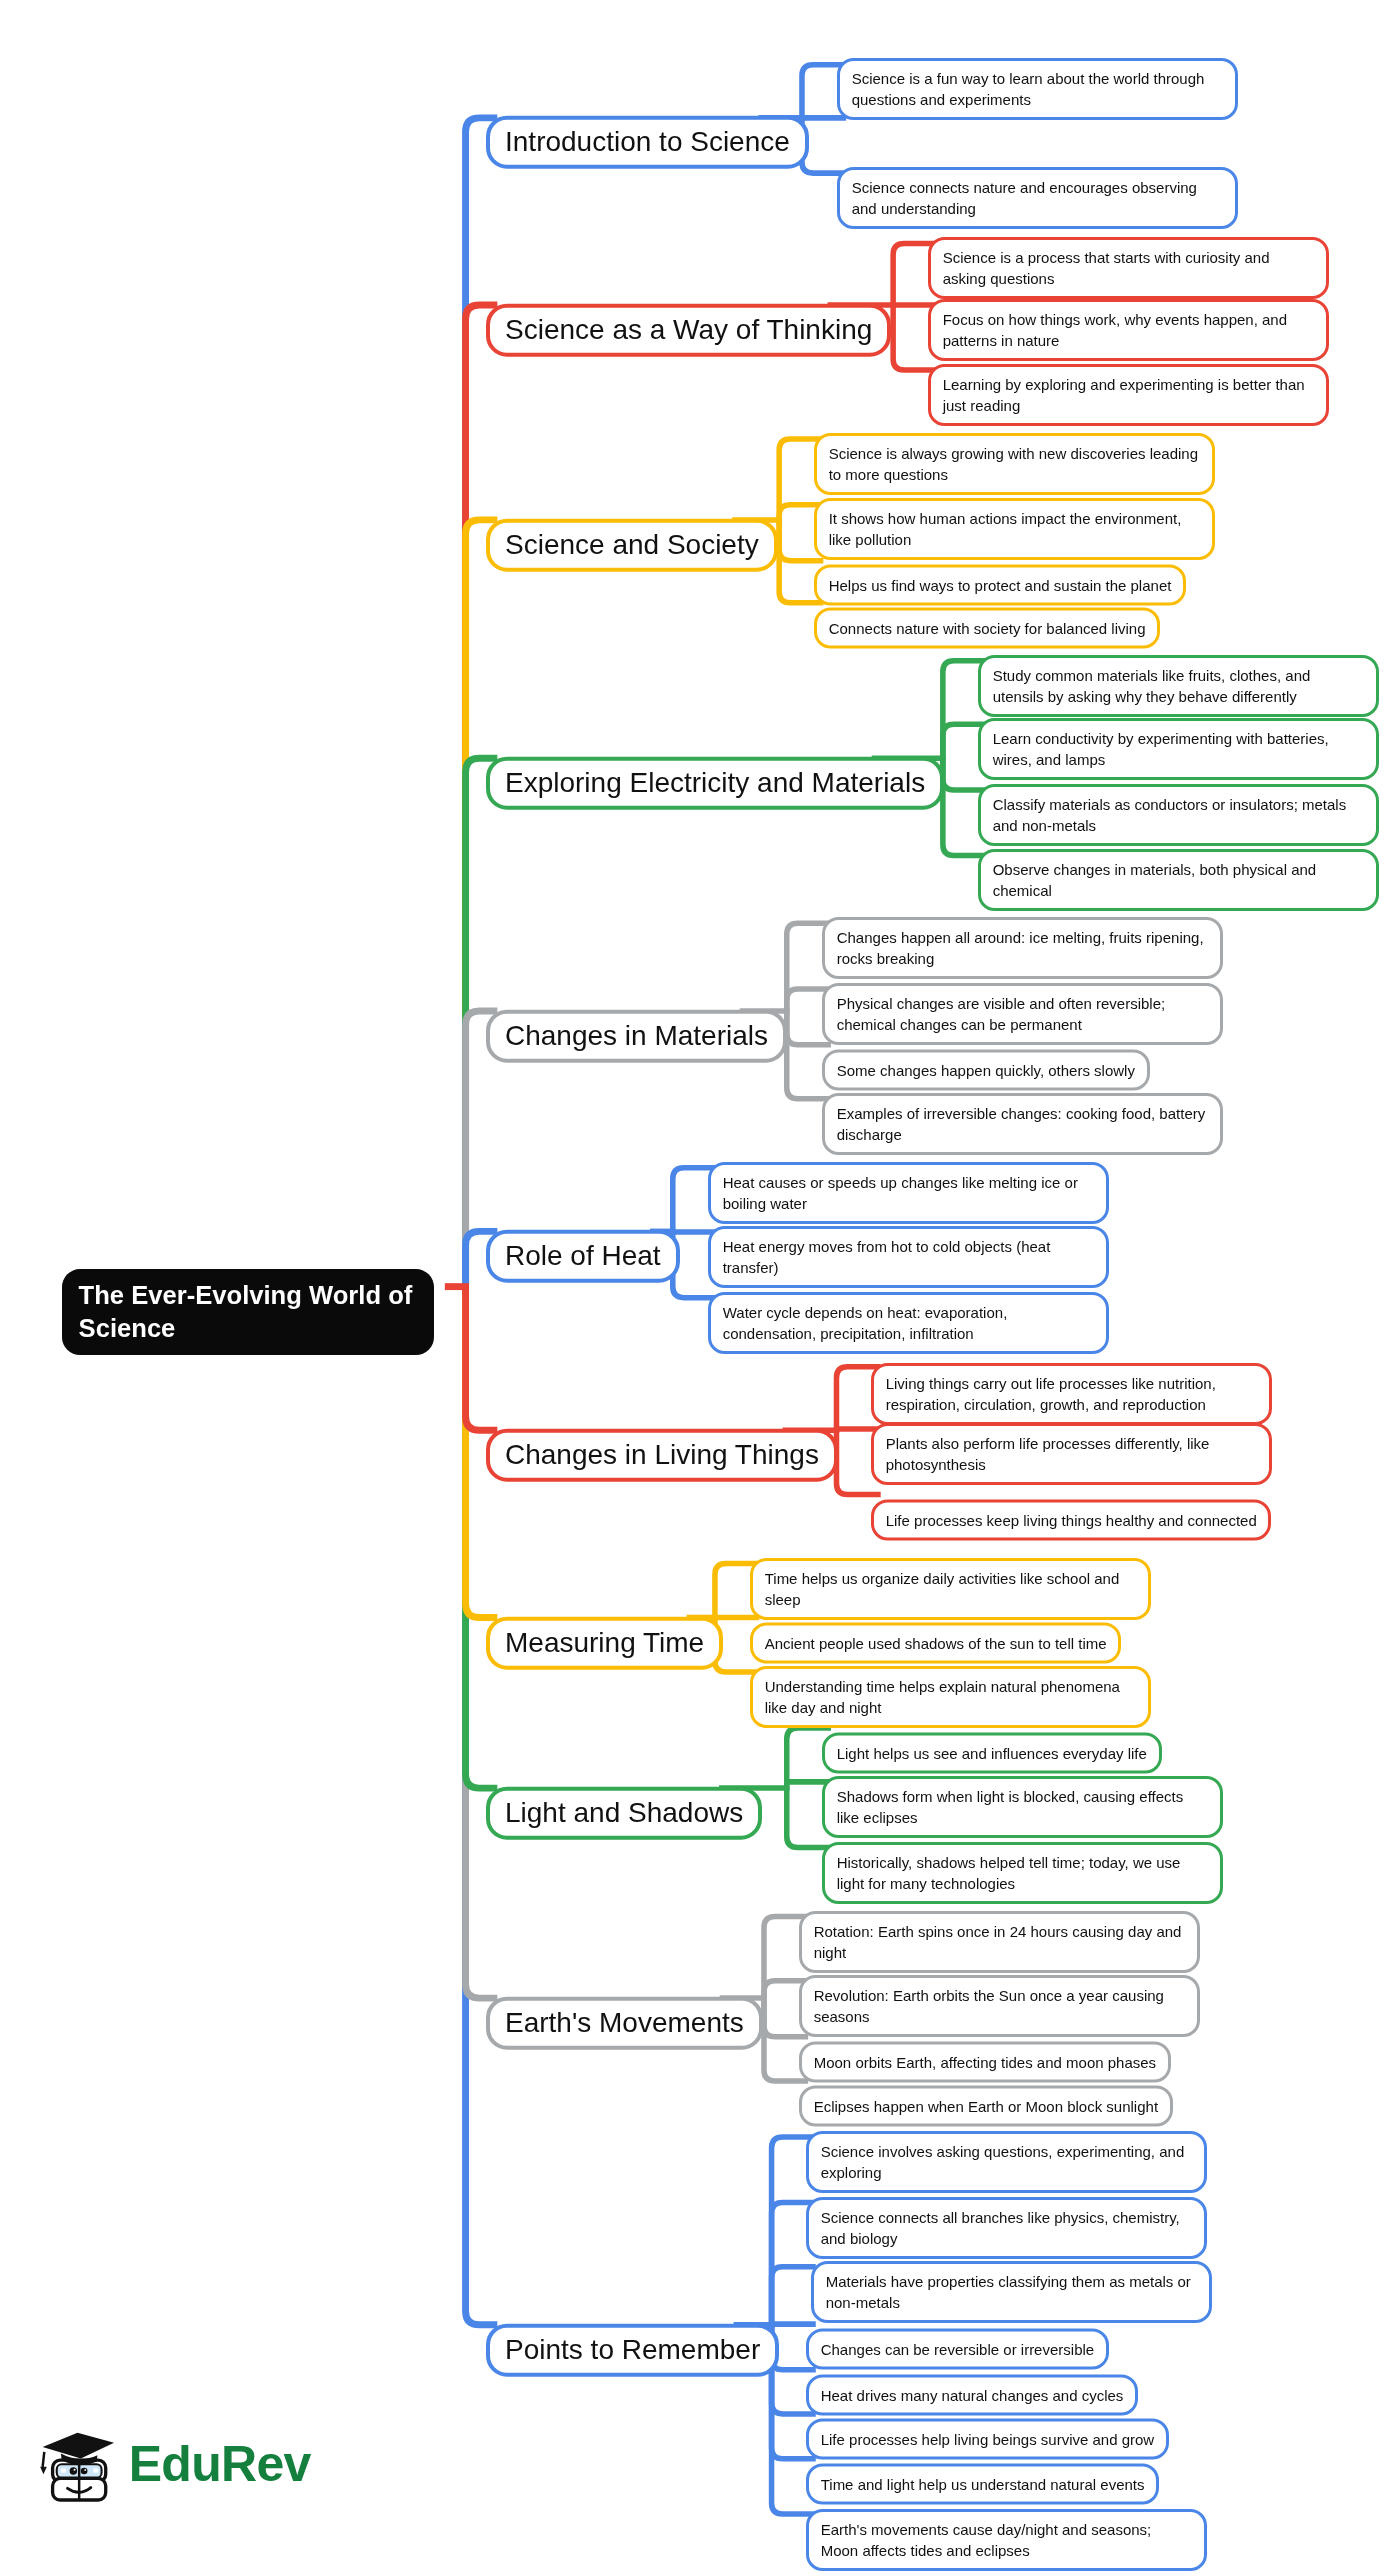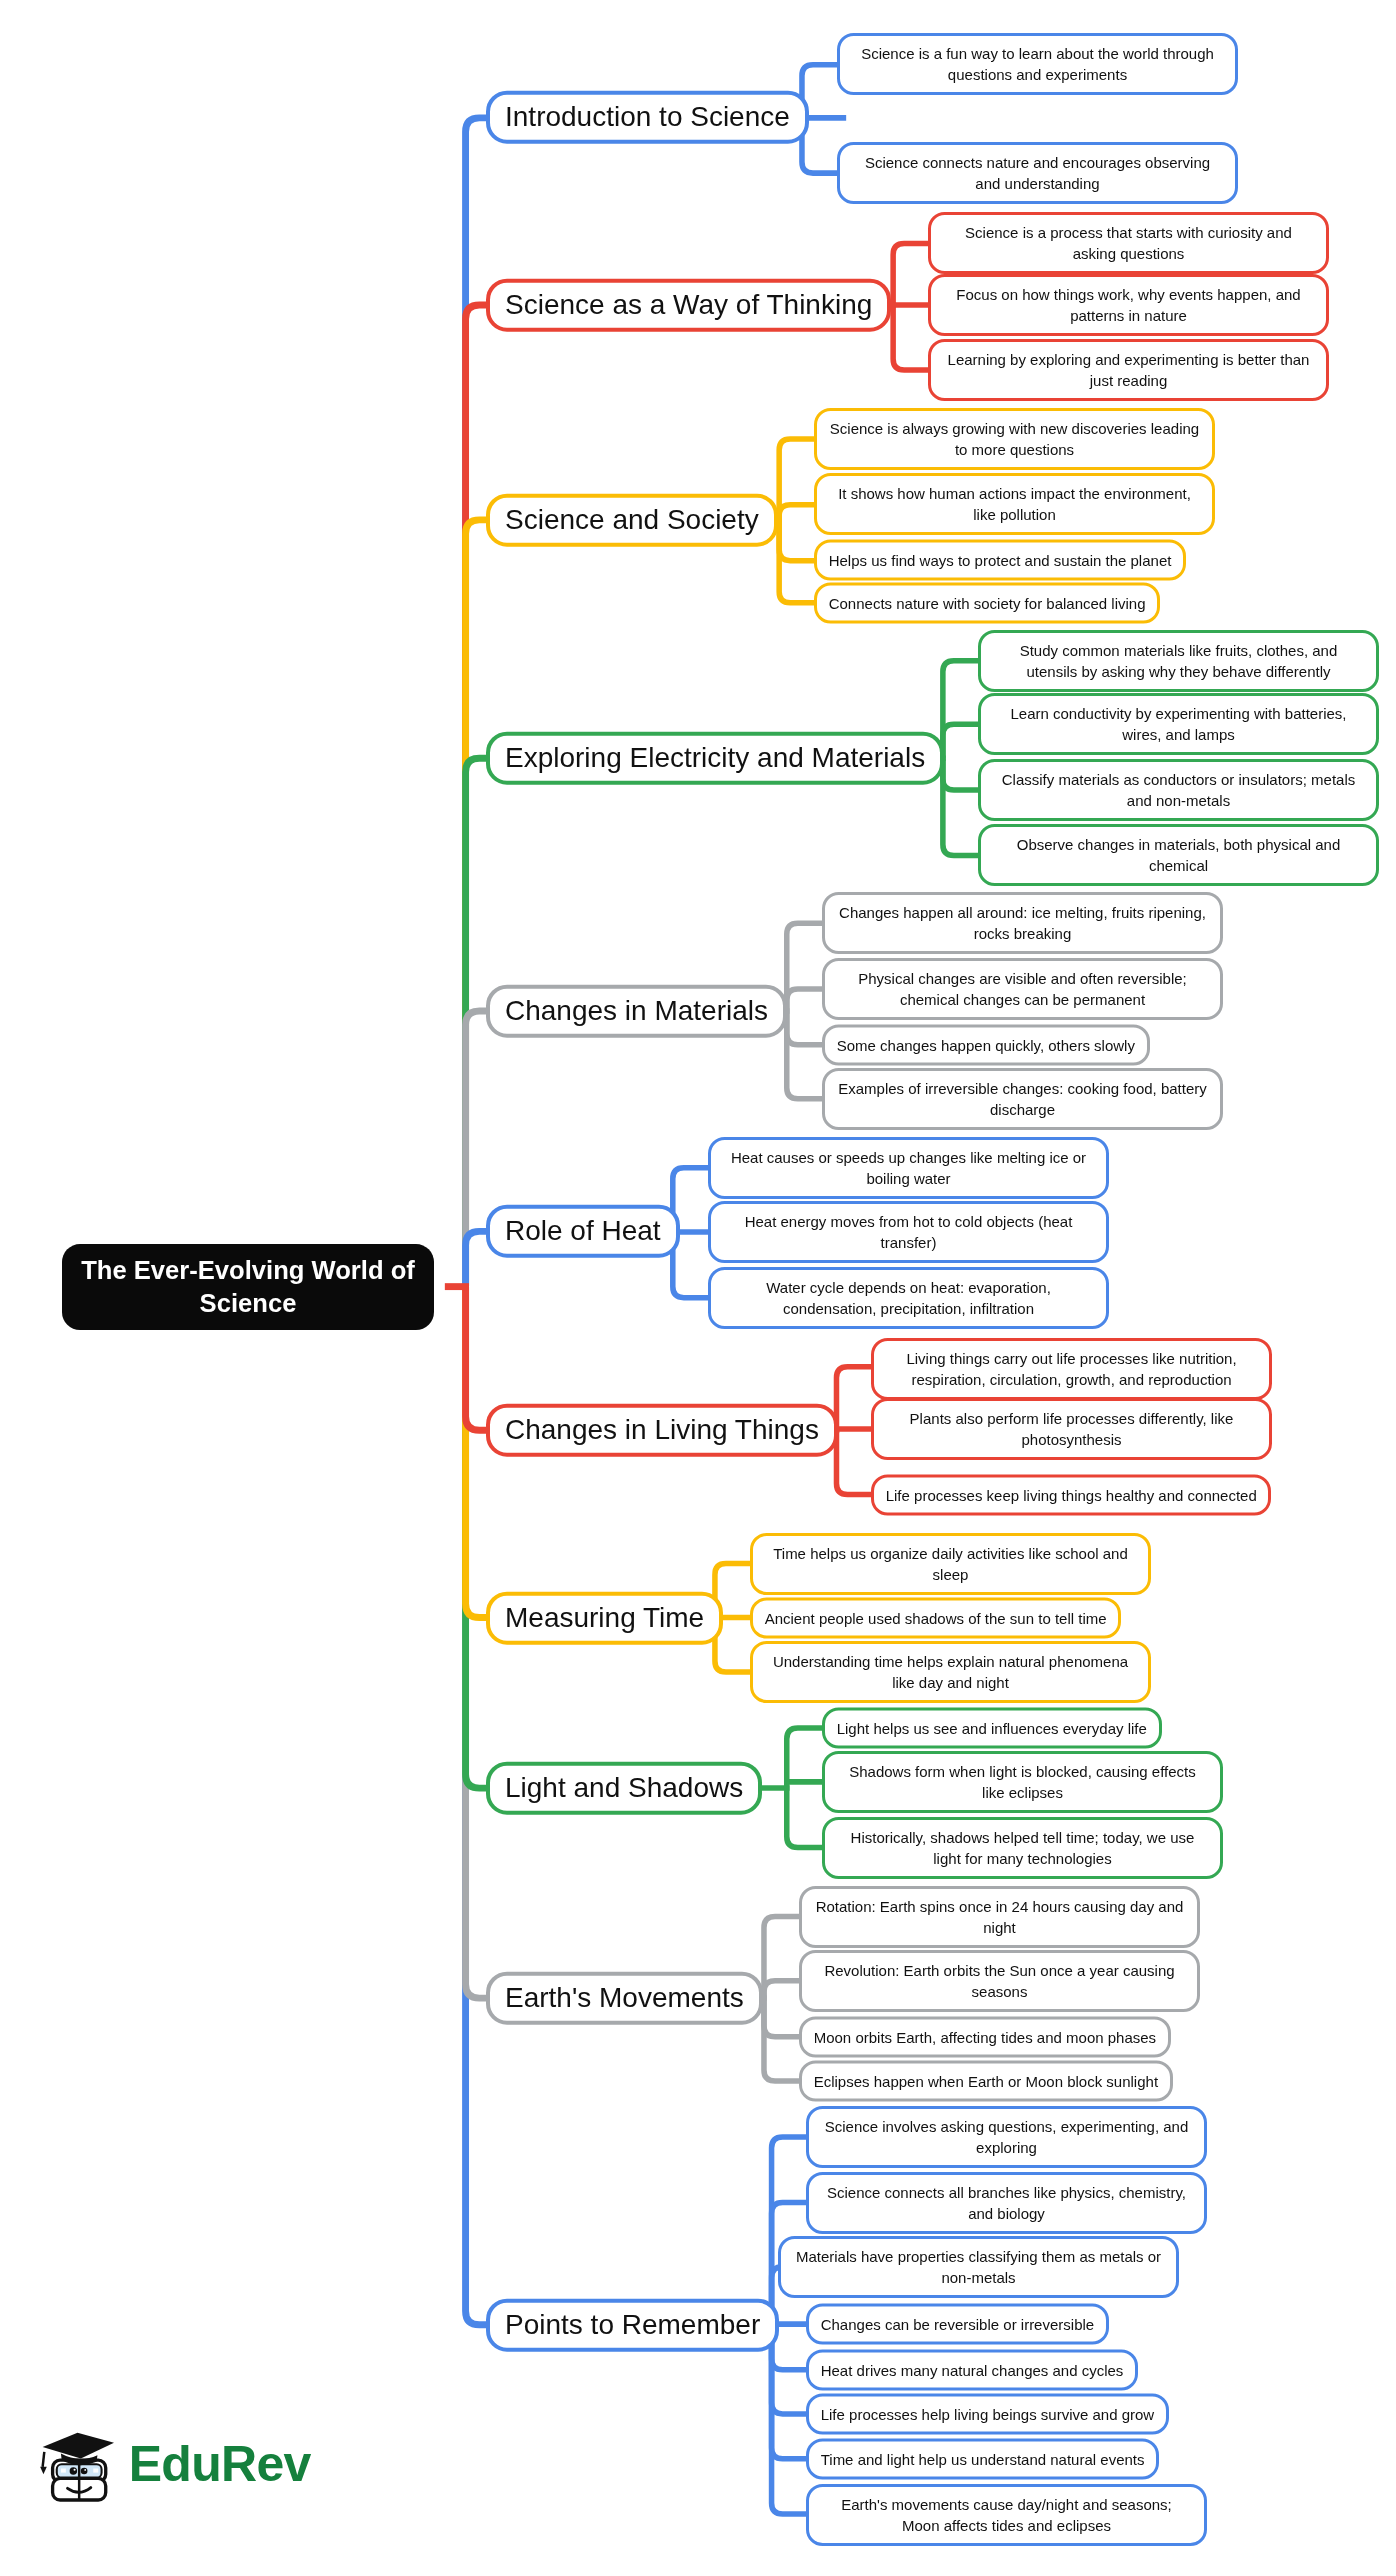--- a/index.html
+++ b/index.html
@@ -5,21 +5,21 @@
   html,body{margin:0;padding:0;background:#ffffff;}
   #canvas{
     position:relative;width:1396px;height:2576px;background:#ffffff;
     font-family:"Liberation Sans","DejaVu Sans",sans-serif;overflow:hidden;
   }
   #wires{position:absolute;left:0;top:0;z-index:0;}
   #nodes-layer{position:absolute;left:0;top:0;width:100%;height:100%;z-index:1;}
   .node{
     position:absolute;transform:translateY(-50%);
     background:#ffffff;color:#111111;box-sizing:border-box;
-    display:flex;align-items:center;justify-content:center;text-align:center;
+    display:flex;align-items:center;justify-content:center;margin-top:25px;
   }
   .branch-node{
     border:4.1px solid #888;border-radius:21px;
     font-size:28px;line-height:1.15;padding:6.2px 15px;white-space:nowrap;
   }
   .leaf-node{
     border:3.5px solid #888;border-radius:16.6px;
     font-size:15px;line-height:21px;padding:7px 11.7px;
   }
   .leaf-node.one-line{white-space:nowrap;}
@@ -241,21 +241,21 @@
       </div>
       <div class="node branch-node" id="branch-10" style="left: 486px; top: 2325px; border-color: rgb(74, 134, 232);">
         <span>Points to Remember</span>
       </div>
       <div class="node leaf-node two-line" style="left: 806px; top: 2137px; border-color: rgb(74, 134, 232);">
         <span>Science involves asking questions, experimenting, and exploring</span>
       </div>
       <div class="node leaf-node two-line" style="left: 806px; top: 2203px; border-color: rgb(74, 134, 232);">
         <span>Science connects all branches like physics, chemistry, and biology</span>
       </div>
-      <div class="node leaf-node two-line" style="left: 778px; top: 2267px; border-color: rgb(74, 134, 232);">
+      <div class="node leaf-node two-line" style="left: 811px; top: 2267px; border-color: rgb(74, 134, 232);">
         <span>Materials have properties classifying them as metals or non-metals</span>
       </div>
       <div class="node leaf-node one-line" style="left: 806px; top: 2324px; border-color: rgb(74, 134, 232);">
         <span>Changes can be reversible or irreversible</span>
       </div>
       <div class="node leaf-node one-line" style="left: 806px; top: 2370px; border-color: rgb(74, 134, 232);">
         <span>Heat drives many natural changes and cycles</span>
       </div>
       <div class="node leaf-node one-line" style="left: 806px; top: 2414px; border-color: rgb(74, 134, 232);">
         <span>Life processes help living beings survive and grow</span>

